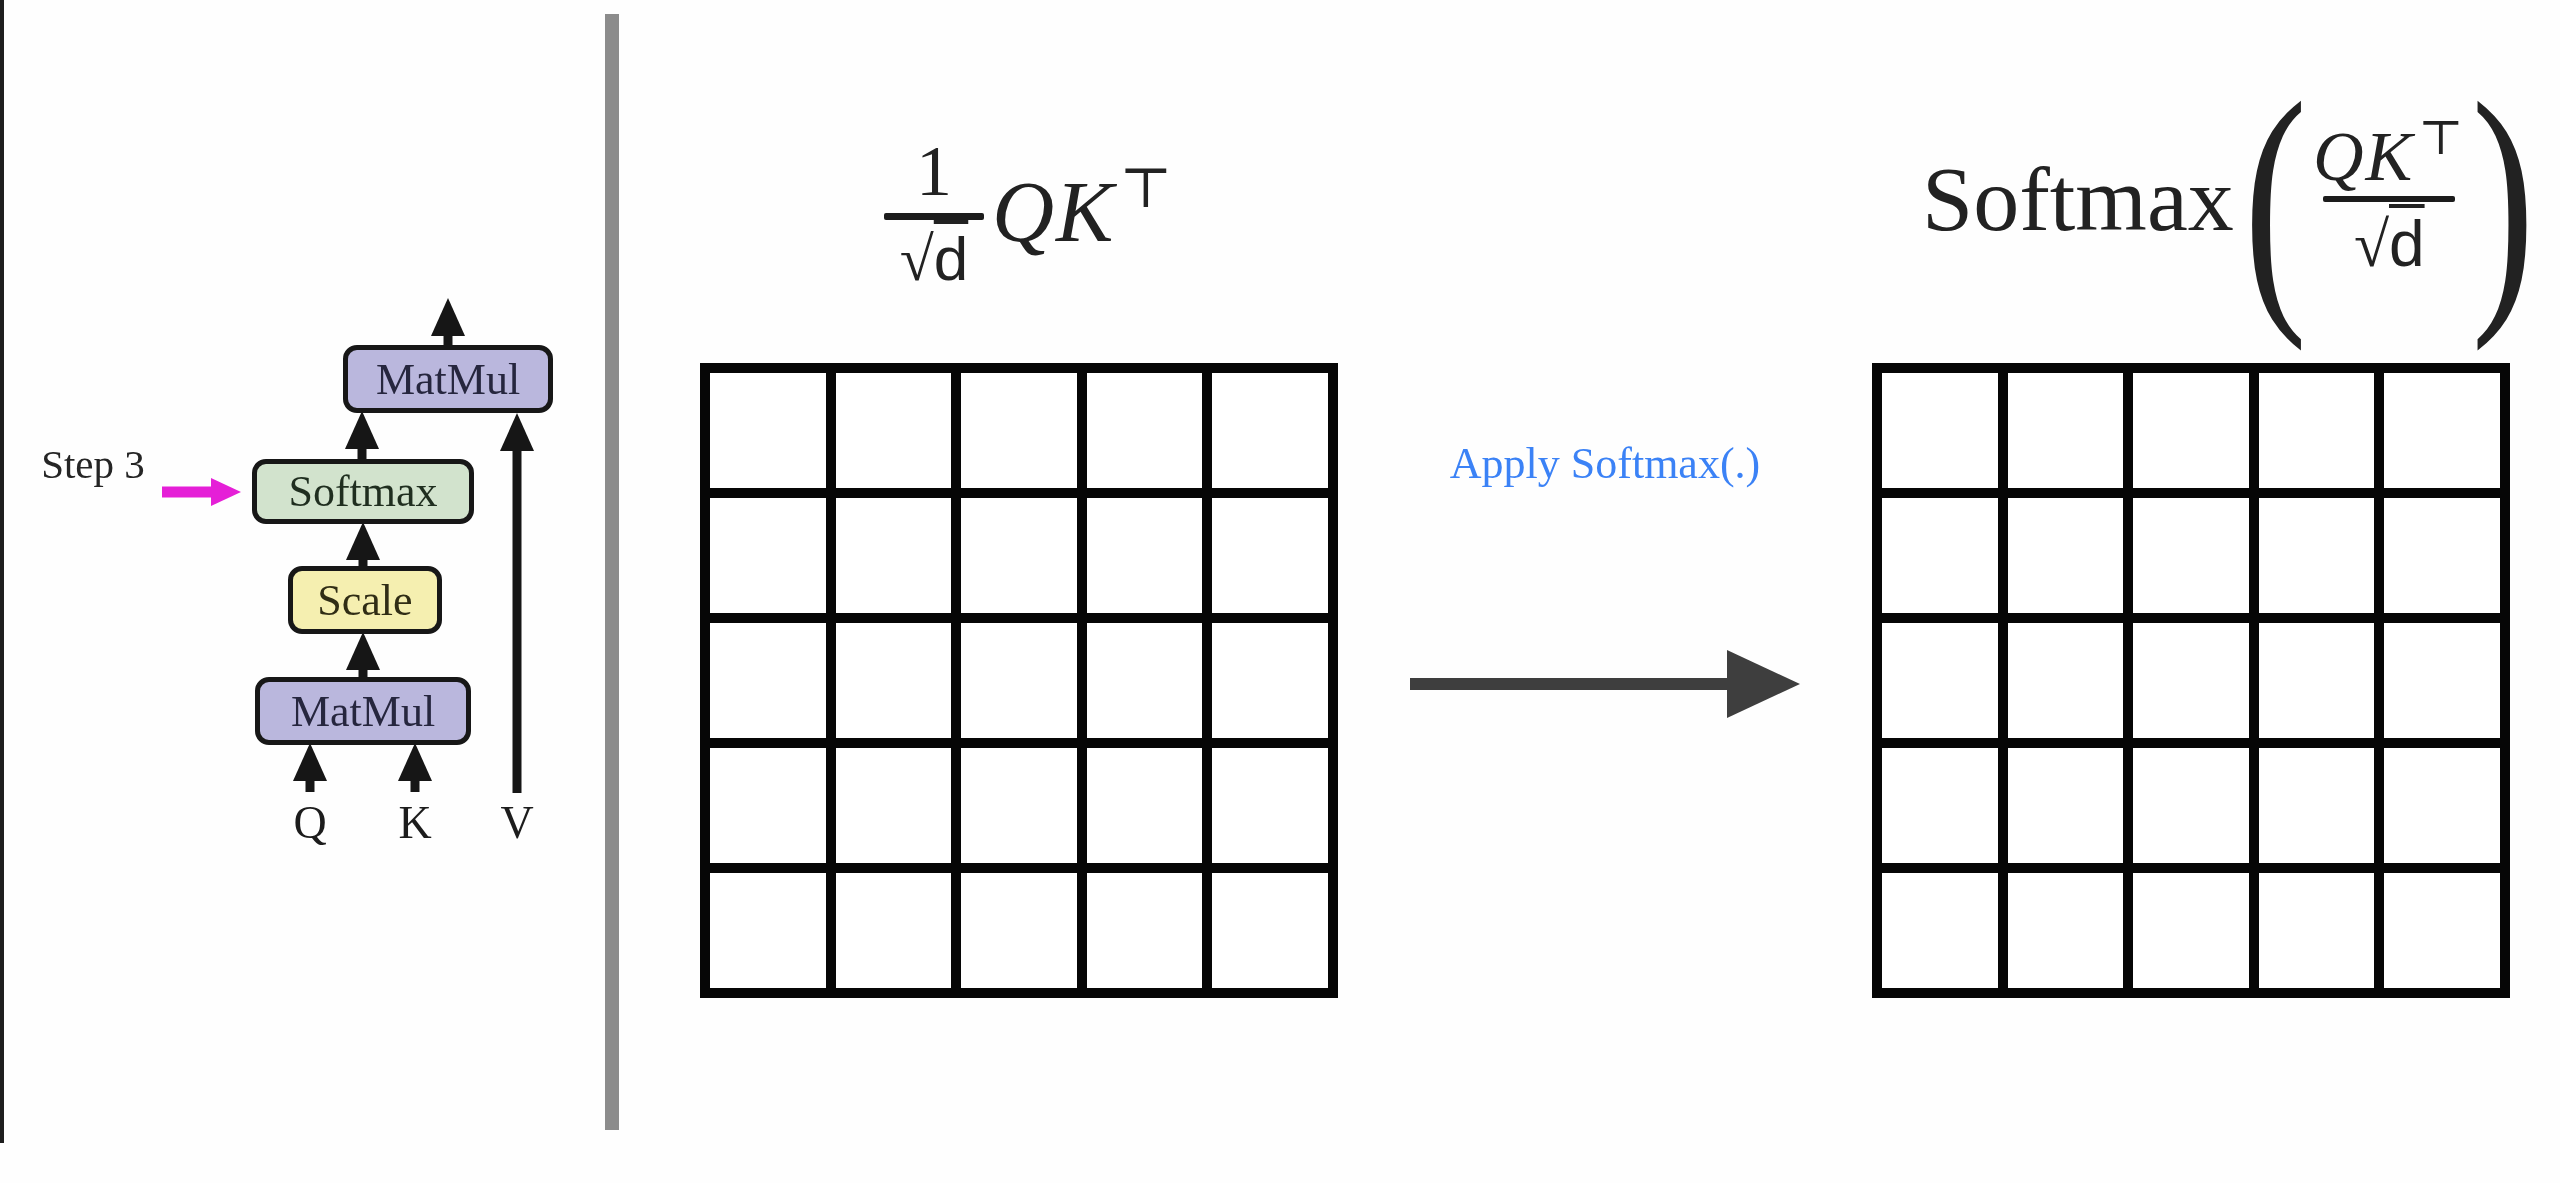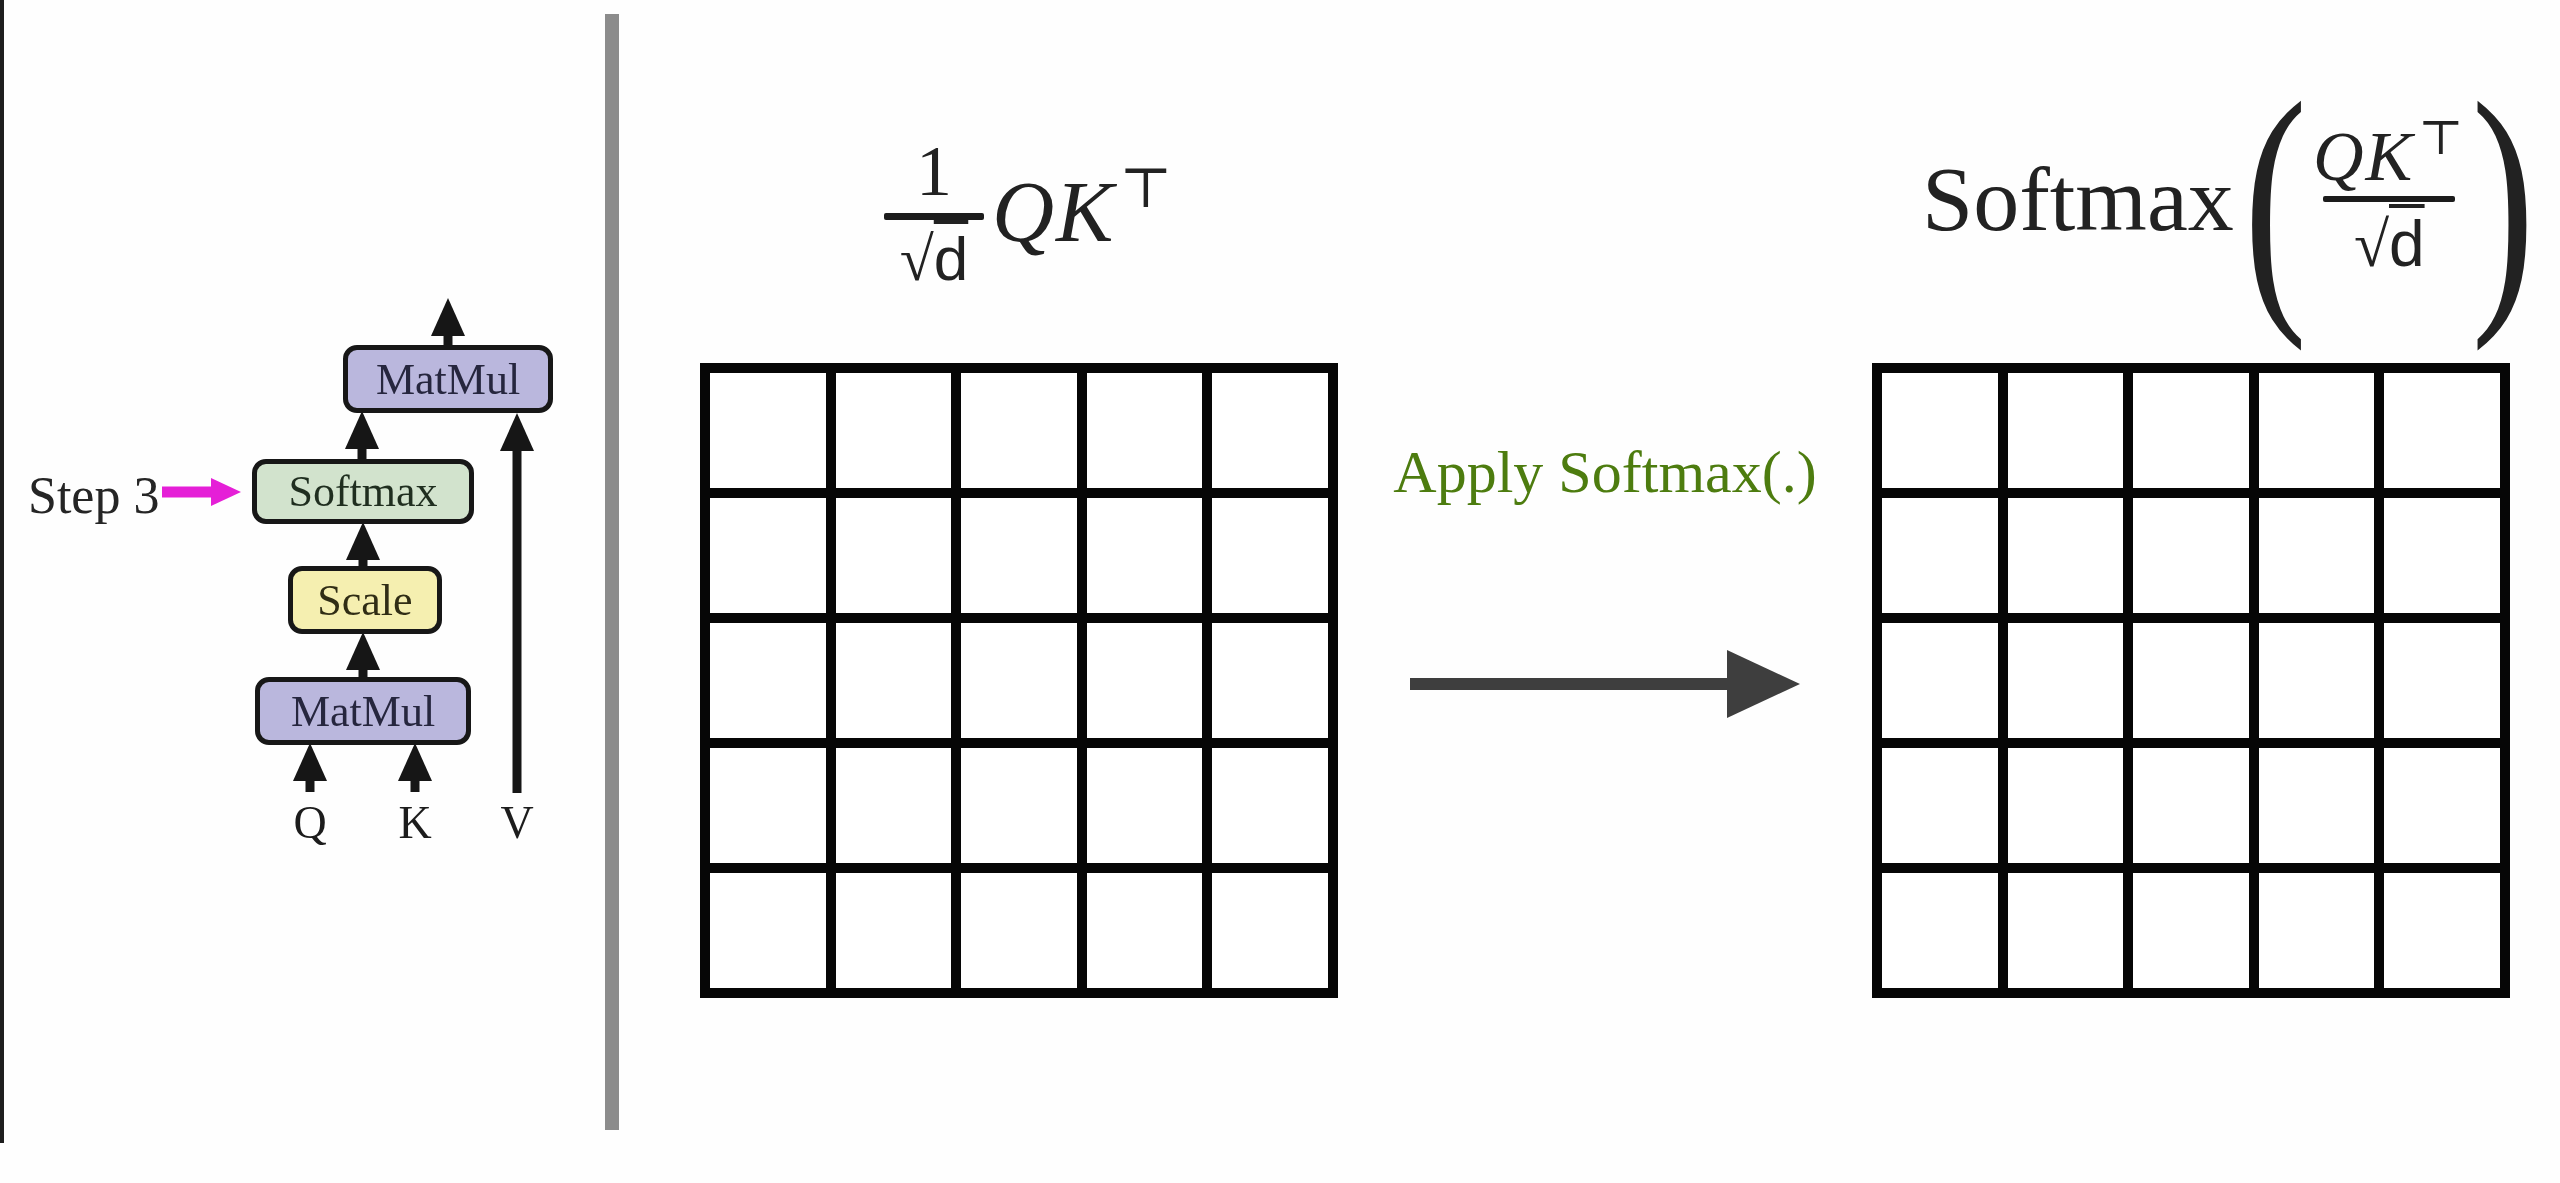--- a/index.html
+++ b/index.html
@@ -16,21 +16,21 @@
     position:absolute; box-sizing:border-box;
     border:5px solid #171717; border-radius:14px;
     display:flex; align-items:center; justify-content:center;
     font-size:44px;
   }
   .pbox-matmul-top    { left:343px; top:345px; width:210px; height:68px; color:#26263e; }
   .pbox-softmax       { left:252px; top:459px; width:222px; height:65px; color:#1f2e1f; }
   .pbox-scale         { left:288px; top:566px; width:154px; height:68px; color:#302d15; }
   .pbox-matmul-bottom { left:255px; top:677px; width:216px; height:68px; color:#26263e; }
 
-  .step-label { position:absolute; left:28px; top:466px; width:130px; font-size:52px; color:#252525; text-align:center; white-space:nowrap; }
+  .step-label { position:absolute; left:28px; top:440px; width:130px; font-size:41px; color:#252525; text-align:center; white-space:nowrap; }
 
   .qkv { position:absolute; top:796px; width:60px; text-align:center; font-size:46px; color:#1c1c1c; }
   .qkv-q { left:280px; } .qkv-k { left:385px; } .qkv-v { left:487px; }
 
   svg.overlay { position:absolute; left:0; top:0; pointer-events:none; }
 
   
   .matrix {
     position:absolute; box-sizing:border-box;
     background:#060606; padding:10px; display:grid; gap:10px;
@@ -57,21 +57,21 @@
   .fn-name { font-size:92px; line-height:1; }
   .big-paren { font-size:190px; line-height:0.8; display:inline-block; transform:scaleY(1.45); font-weight:400; color:#222; }
   .paren-open { margin-left:10px; margin-right:6px; }
   .paren-close { margin-left:6px; }
   .frac-right .num { font-size:70px; line-height:1; font-style:italic; padding-bottom:4px; letter-spacing:2px; }
   .frac-right .num .sup-t { font-size:48px; transform:translateY(-26px); }
   .frac-right .bar { width:132px; height:6px; }
   .frac-right .den { font-size:64px; line-height:1; padding-top:10px; }
 
   
-  .caption { position:absolute; width:530px; text-align:center; font-size:60px; color:#4d7c0f; white-space:nowrap; }
+  .caption { position:absolute; width:530px; text-align:center; font-size:44px; color:#3b82f6; white-space:nowrap; }
   .caption-1 { left:1340px; top:438px; }
   .caption-2 { left:1340px; top:540px; }
 </style>
 </head>
 <body>
 
 <div id="stage">
 
   <div class="edge-line"></div>
   <div class="divider"></div>

